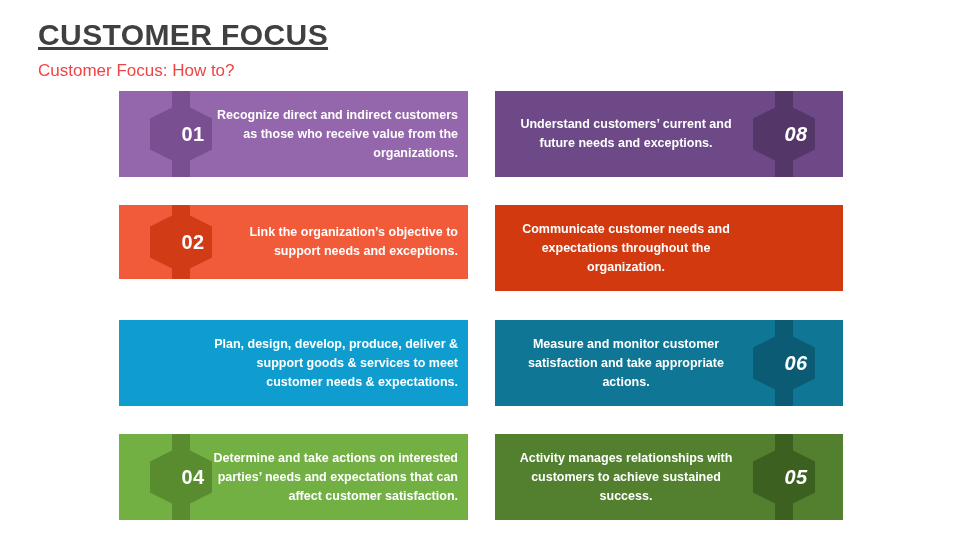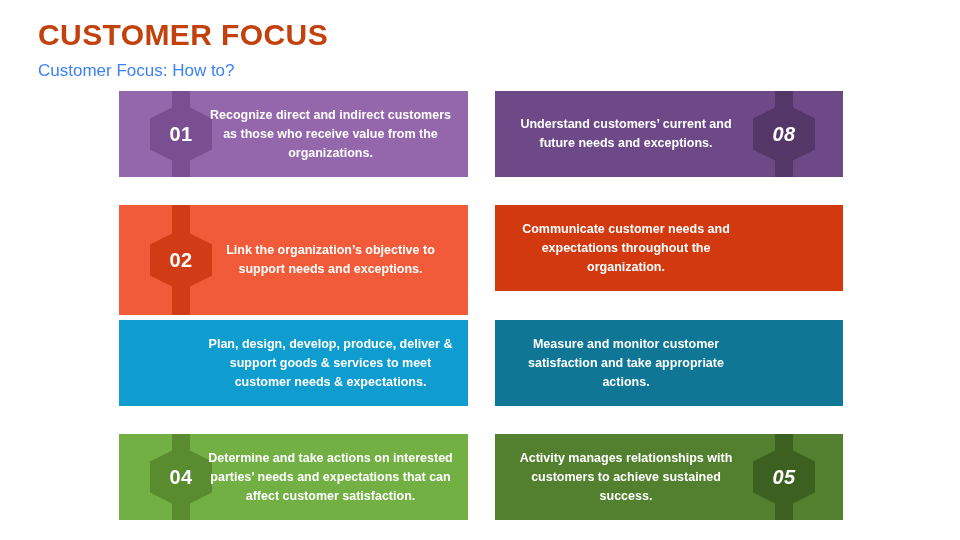--- a/index.html
+++ b/index.html
@@ -81,65 +81,66 @@
     left: 0;
     top: 50%;
     width: 62px;
     margin-top: -12px;
     text-align: center;
     font-size: 20px;
     font-weight: bold;
     color: #ffffff;
     line-height: 24px;
     letter-spacing: 0.3px;
+    padding-left: 12px;
   }
   .bar-text {
     position: absolute;
     top: 50%;
     transform: translateY(-50%);
     font-size: 12.5px;
     font-weight: bold;
     color: #ffffff;
     line-height: 19px;
   }
 
   
   .col-left .hex-wrap { left: 31px; }
   .col-left .bar-text {
     left: 84px;
     right: 10px;
-    text-align: center;
+    text-align: right;
   }
   
   .col-right .hex-wrap { right: 28px; font-style: italic; }
   .col-right .bar-text {
     right: 96px;
     left: 10px;
     text-align: center;
   }
 </style>
 </head>
 <body>
 
 <div id="slide" style="background: rgb(255, 255, 255);">
 
-  <div id="title" style="color: #c2410c;">CUSTOMER FOCUS</div>
-  <div id="subtitle" style="color: #3b82f6;">Customer Focus: How to?</div>
+  <div id="title" style="color: #404040; text-decoration: underline;">CUSTOMER FOCUS</div>
+  <div id="subtitle" style="color: #ef4444;">Customer Focus: How to?</div>
 
   <div class="bar col-left" style="left:119px; top:91px; width:349px; height:86px;">
     <div class="bar-bg" style="background: rgb(148, 102, 171);"></div>
     <div class="hex-wrap">
       <div class="stub" style="background: rgb(122, 79, 146);"></div>
       <div class="hex" style="background: rgb(122, 79, 146);"></div>
       <div class="hex-num">01</div>
     </div>
     <div class="bar-text">Recognize direct and indirect customers as those who receive value from the organizations.</div>
   </div>
 
-  <div class="bar col-left" style="left:119px; top:205px; width:349px; height:110px;">
+  <div class="bar col-left" style="left:119px; top:205px; width:349px; height:74px;">
     <div class="bar-bg" style="background: rgb(241, 91, 57);"></div>
     <div class="hex-wrap">
       <div class="stub" style="background: rgb(209, 59, 22);"></div>
       <div class="hex" style="background: rgb(209, 59, 22);"></div>
       <div class="hex-num">02</div>
     </div>
     <div class="bar-text">Link the organization’s objective to support needs and exceptions.</div>
   </div>
 
   <div class="bar col-left" style="left:119px; top:320px; width:349px; height:86px;">
@@ -167,20 +168,25 @@
     <div class="bar-text">Understand customers’ current and future needs and exceptions.</div>
   </div>
 
   <div class="bar col-right" style="left:495px; top:205px; width:348px; height:86px;">
     <div class="bar-bg" style="background: rgb(210, 57, 15);"></div>
     <div class="bar-text">Communicate customer needs and expectations throughout the organization.</div>
   </div>
 
   <div class="bar col-right" style="left:495px; top:320px; width:348px; height:86px;">
     <div class="bar-bg" style="background: rgb(15, 119, 149);"></div>
+    <div class="hex-wrap">
+      <div class="stub" style="background: rgb(10, 91, 115);"></div>
+      <div class="hex" style="background: rgb(10, 91, 115);"></div>
+      <div class="hex-num">06</div>
+    </div>
     <div class="bar-text">Measure and monitor customer satisfaction and take appropriate actions.</div>
   </div>
 
   <div class="bar col-right" style="left:495px; top:434px; width:348px; height:86px;">
     <div class="bar-bg" style="background: rgb(82, 128, 47);"></div>
     <div class="hex-wrap">
       <div class="stub" style="background: rgb(60, 96, 32);"></div>
       <div class="hex" style="background: rgb(60, 96, 32);"></div>
       <div class="hex-num">05</div>
     </div>

